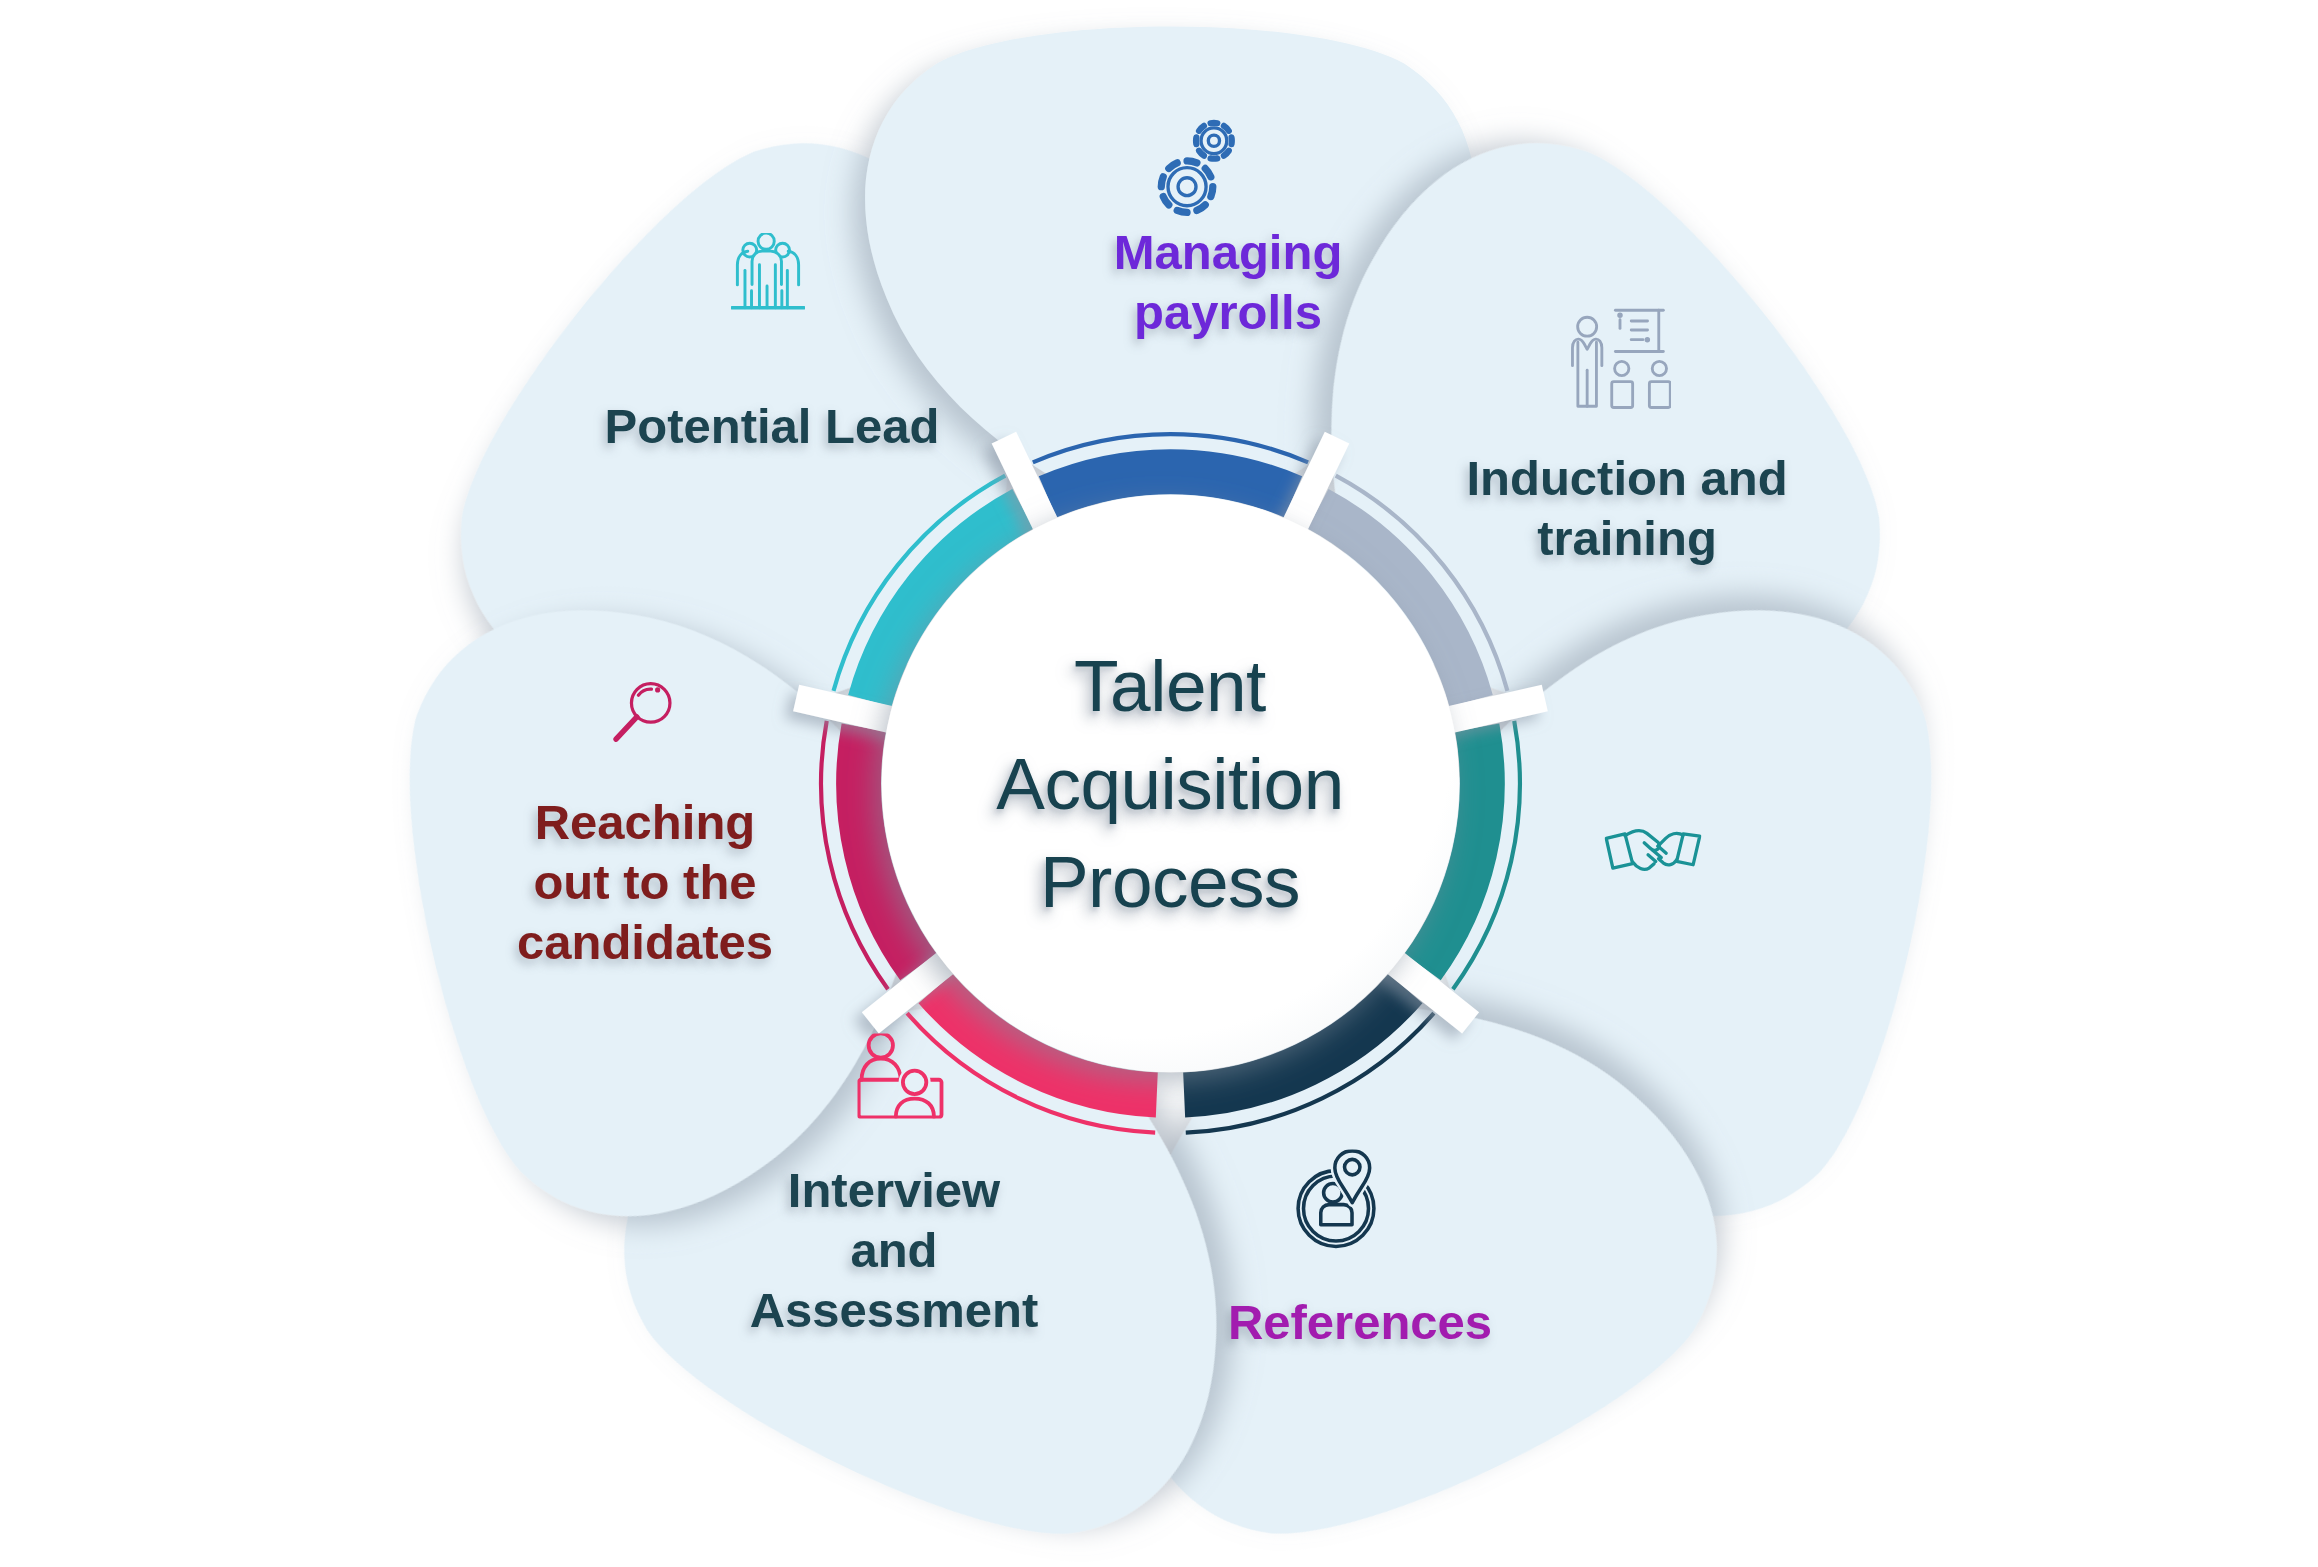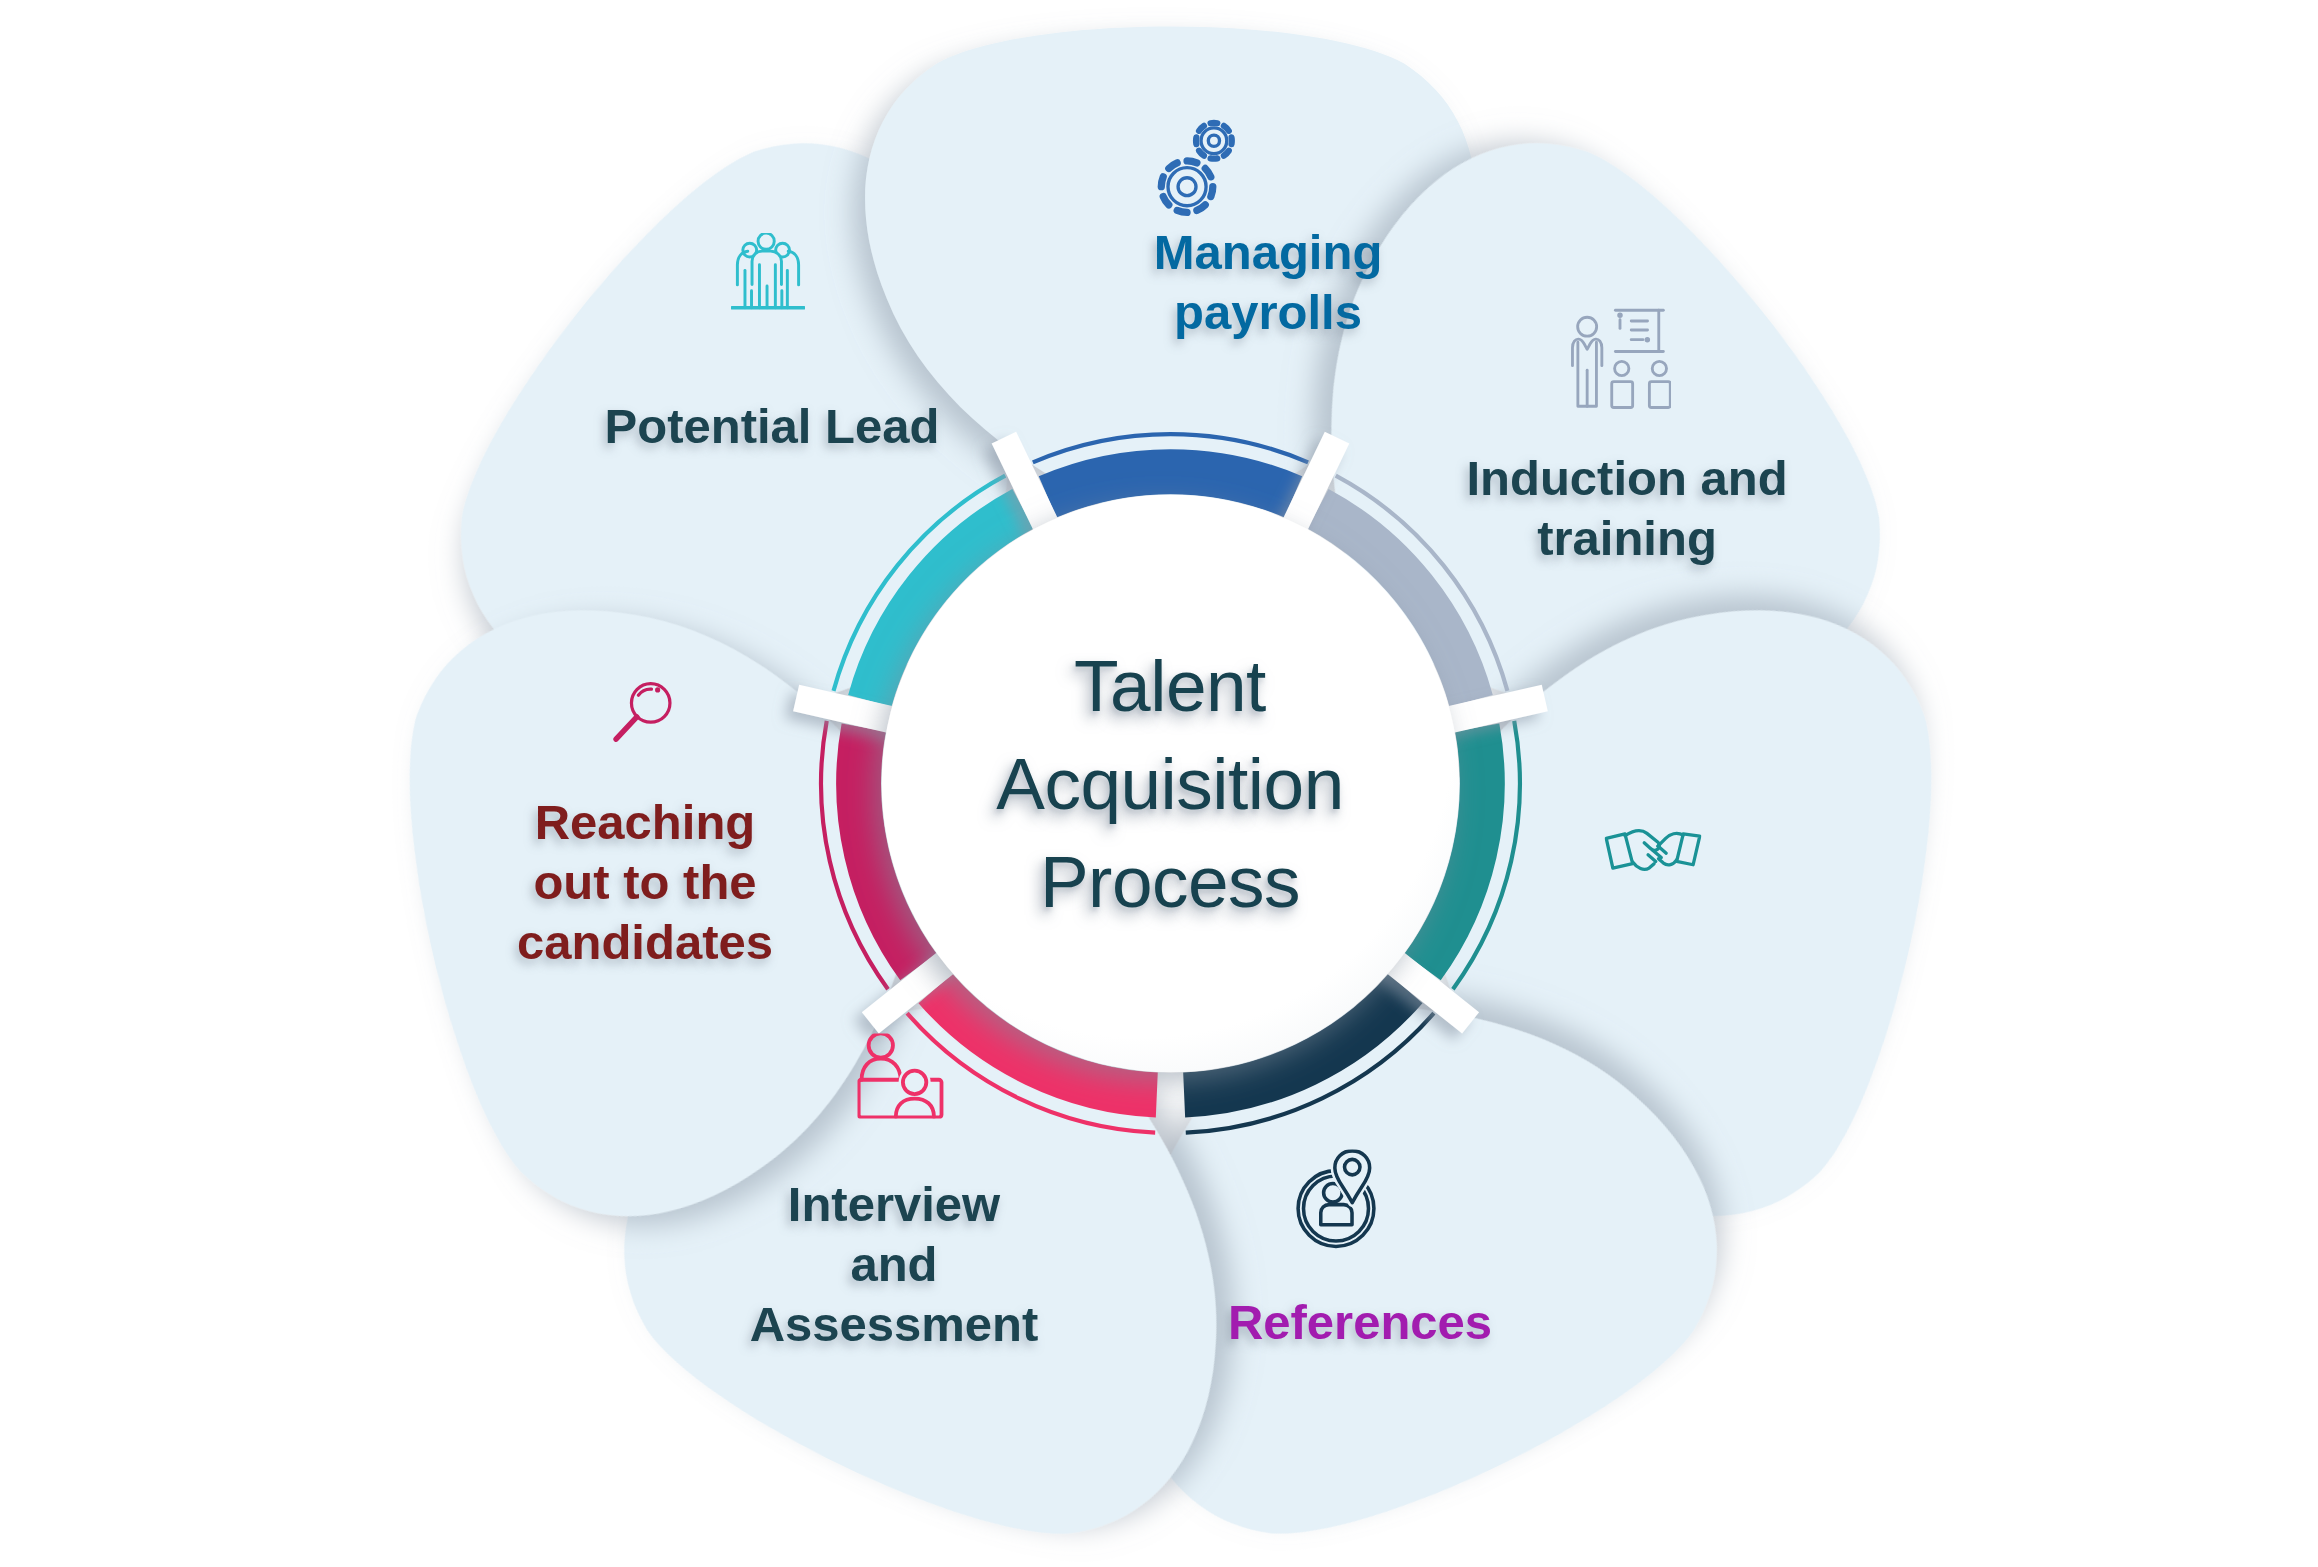--- a/index.html
+++ b/index.html
@@ -197,39 +197,39 @@
         <path d="M38.4,43 V101.5"></path>
         <path d="M60,43 V101.5"></path>
         <path d="M48.7,72 V101.5"></path>
         <path d="M27.6,78.5 V101.5"></path>
         <path d="M68.8,78.5 V101.5"></path>
         <path d="M1,101.5 H99" stroke-width="4.6"></path>
       </g>
     </svg>
   </div>
 
-  <div class="label-box" style="left: 1268px; top: 282px; color: #0369a1;">
+  <div class="label-box" style="left: 1228px; top: 282px; color: #6d28d9;">
     <span class="line">Managing</span>
     <span class="line">payrolls</span>
 
   </div>
 
   <div class="label-box" style="left: 1627px; top: 508px; color: rgb(28, 68, 80);">
     <span class="line">Induction and</span>
     <span class="line">training</span>
 
   </div>
 
 
   <div class="label-box" style="left: 1360px; top: 1322px; color: #a21caf;">
     <span class="line">References</span>
 
   </div>
 
-  <div class="label-box" style="left: 894px; top: 1250px; color: rgb(28, 68, 80); margin-top: 14px;">
+  <div class="label-box" style="left: 894px; top: 1250px; color: rgb(28, 68, 80);">
     <span class="line">Interview</span>
     <span class="line">and</span>
     <span class="line">Assessment</span>
   </div>
 
   <div class="label-box" style="left: 645px; top: 882px; color: #7f1d1d;">
     <span class="line">Reaching</span>
     <span class="line">out to the</span>
     <span class="line">candidates</span>
   </div>

